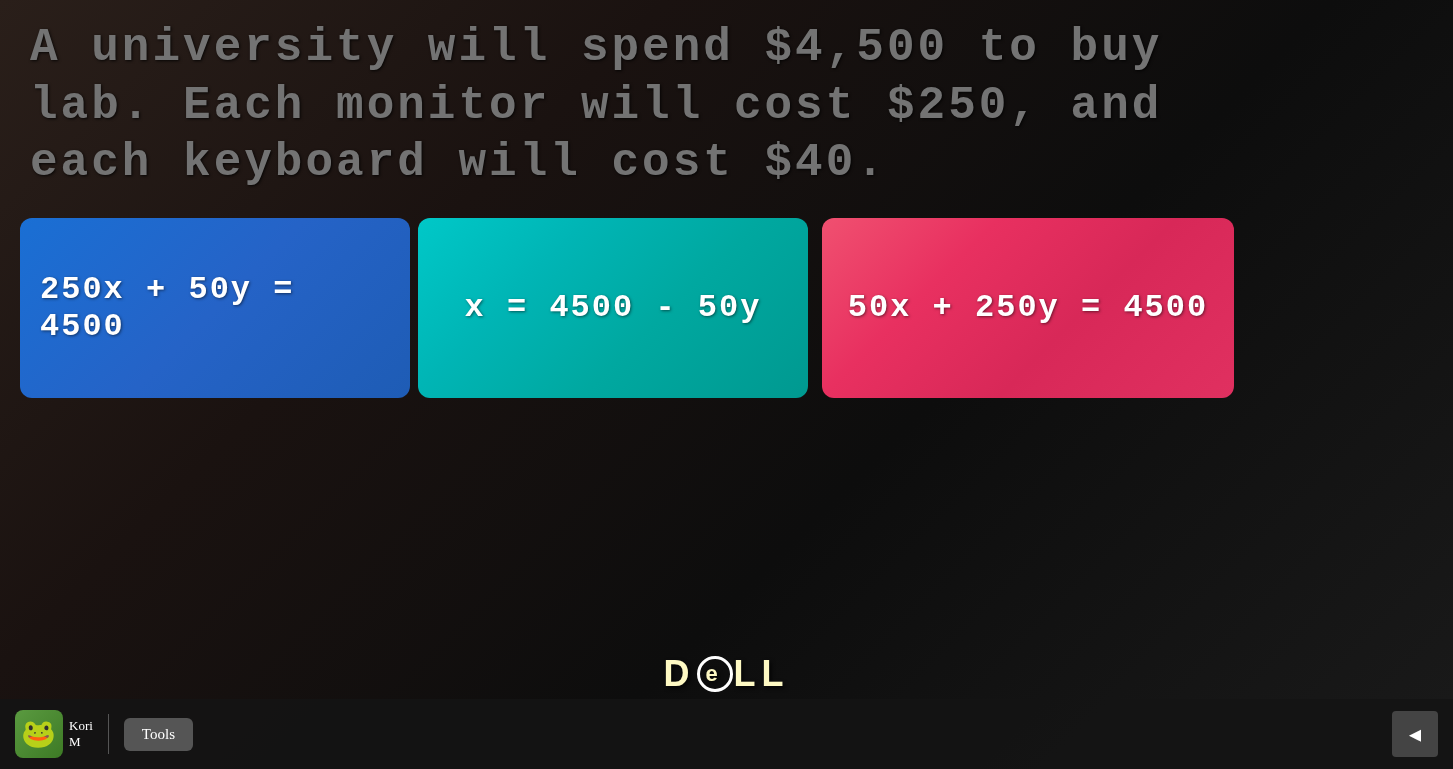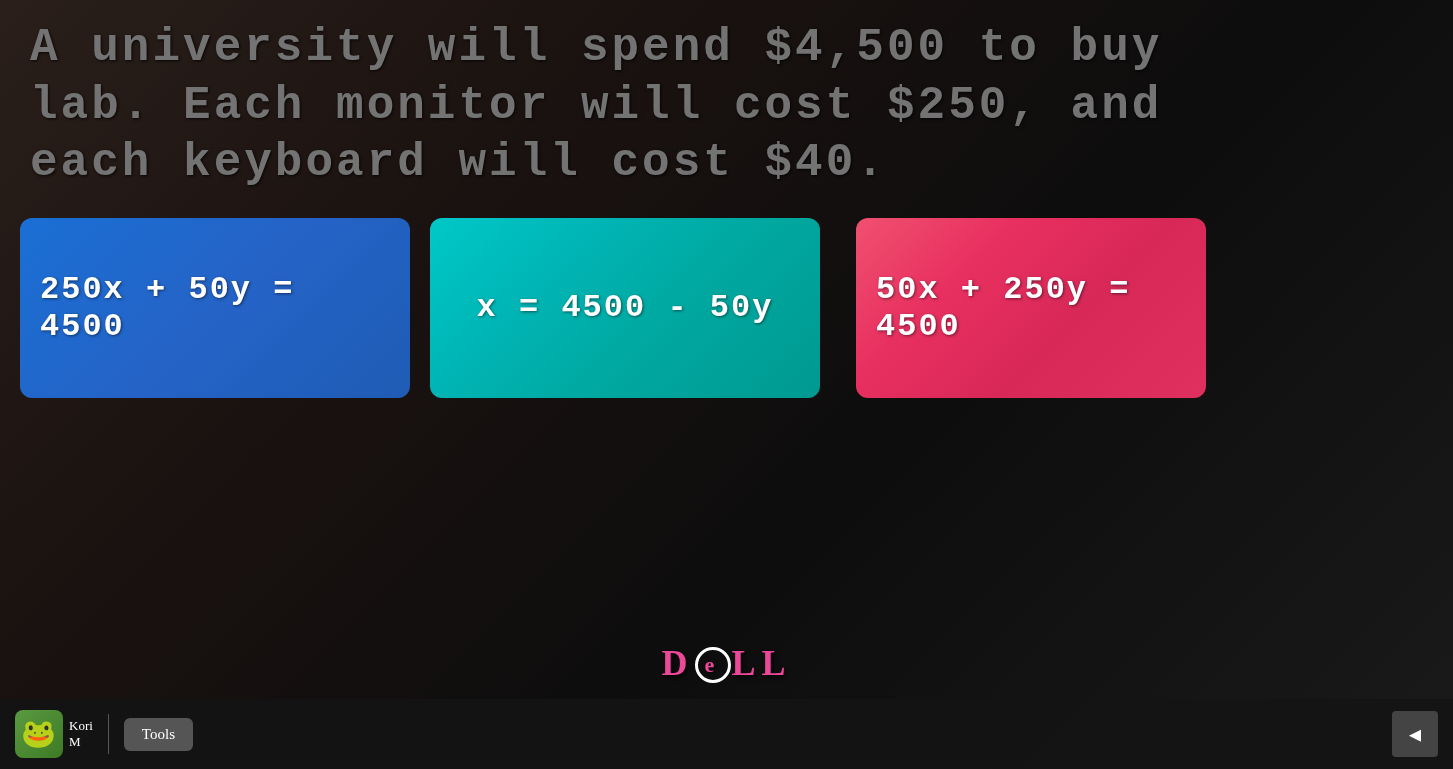--- a/index.html
+++ b/index.html
@@ -48,21 +48,21 @@
       font-weight: bold;
       letter-spacing: 3px;
       line-height: 1.25;
       text-shadow: 1px 1px 3px rgba(0,0,0,0.8);
     }
 
     
     .choices-row {
       display: flex;
       flex-direction: row;
-      gap: 12px;
+      gap: 0px;
       padding: 10px 20px;
       margin-top: 5px;
       align-items: stretch;
     }
 
     .choice-card {
       border-radius: 12px;
       padding: 30px 20px;
       display: flex;
       align-items: center;
@@ -82,26 +82,26 @@
 
     .card-blue {
       background: linear-gradient(135deg, #1a6fd4 0%, #2563c7 50%, #1e5cb5 100%);
       width: 390px;
       margin-right: 8px;
     }
 
     .card-teal {
       background: linear-gradient(135deg, #00c8c8 0%, #00b5b5 30%, #00a8a0 60%, #009990 100%);
       width: 390px;
-      margin-right: 24px;
+      margin-right: 14px;
     }
 
     .card-pink {
       background: linear-gradient(135deg, #f05070 0%, #e83060 30%, #d82858 60%, #e03060 100%);
-      width: 350px;
+      width: 412px;
     }
 
     
     .bottom-bar {
       position: absolute;
       bottom: 0;
       left: 0;
       width: 100%;
       height: 70px;
       background: rgba(20, 20, 20, 0.9);
@@ -161,25 +161,25 @@
       display: flex;
       align-items: center;
       justify-content: center;
       cursor: pointer;
       color: white;
       font-size: 20px;
     }
 
     .dell-logo {
       position: absolute;
-      bottom: 84px;
+      bottom: 74px;
       left: 50%;
       transform: translateX(-50%);
-      color: #ec4899;
-      font-family: Liberation Serif, serif;
+      color: #fef9c3;
+      font-family: Liberation Sans, sans-serif;
       font-size: 36px;
       font-weight: 900;
       letter-spacing: 6px;
       text-shadow: 2px 2px 4px rgba(0,0,0,0.8);
       z-index: 5;
     }
 
     .dell-logo .dell-circle-e {
       display: inline-block;
       border: 3px solid white;

